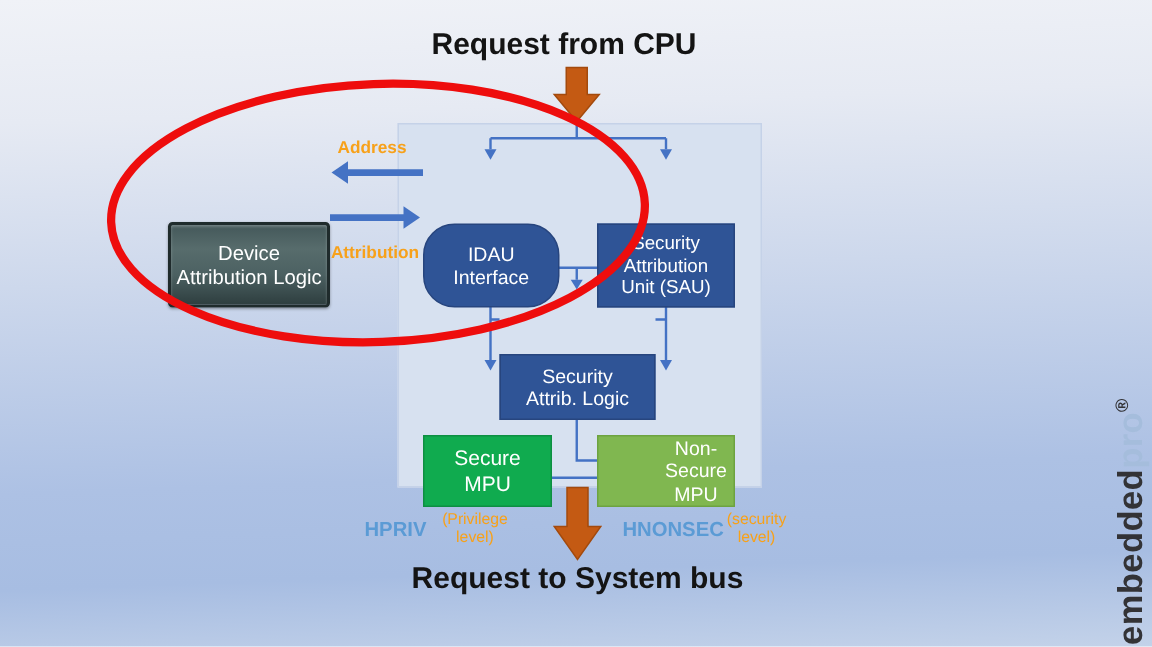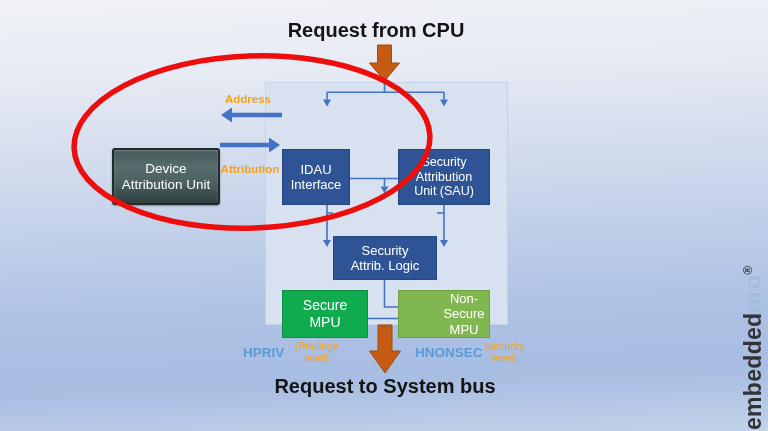--- a/index.html
+++ b/index.html
@@ -87,24 +87,24 @@
       <polygon points="232,107.5 232,122.5 221,115" fill="#4472c4"></polygon>
     </g>
     <g>
       <line x1="220" y1="145" x2="270" y2="145" stroke="#4472c4" stroke-width="4.5"></line>
       <polygon points="269,137.5 269,152.5 280,145" fill="#4472c4"></polygon>
     </g>
   </svg>
 
   <div class="box box-dau" style="left:112px;top:105px;width:108px;height:57px;">
     <span>Device</span>
-    <span>Attribution Unit</span>
+    <span>Attribution Logic</span>
   </div>
 
-  <div class="box box-blue" style="left:282px;top:106px;width:68px;height:56px;">
+  <div class="box box-blue" style="left:282px;top:106px;width:91px;height:56px;border-radius:21px;">
     <span>IDAU</span>
     <span>Interface</span>
   </div>
 
   <div class="box box-blue" style="left:398px;top:106px;width:92px;height:56px;font-size:12.5px;">
     <span>Security</span>
     <span>Attribution</span>
     <span>Unit (SAU)</span>
   </div>
 

